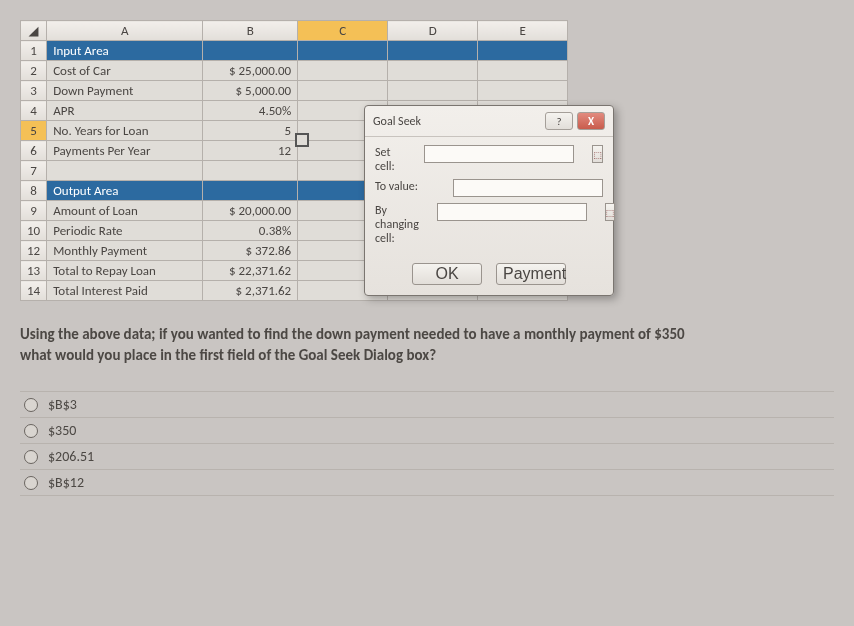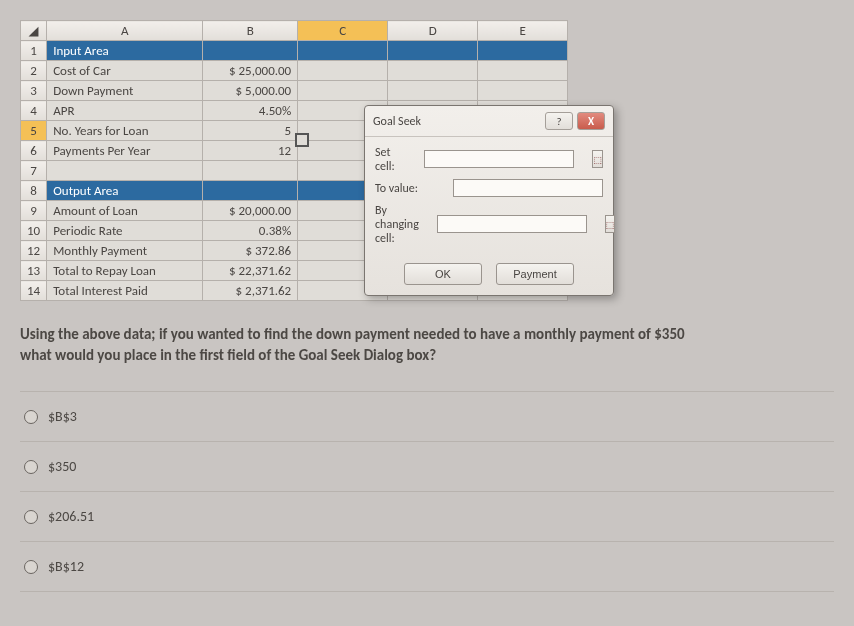--- a/index.html
+++ b/index.html
@@ -80,51 +80,51 @@
   .dlg-btns-top span {
     display:inline-flex; align-items:center; justify-content:center;
     width: 28px; height: 18px;
     border: 1px solid #a59f99;
     border-radius: 3px;
     font-size: 11px;
     background: linear-gradient(#f5f3ef,#e2ded9);
   }
   .dlg-close { background: linear-gradient(#e28b7f,#c95c4c) !important; color:#fff; font-weight:bold; }
   .dlg-body { padding: 8px 10px; }
-  .dlg-row { display:flex; align-items:center; margin-bottom:6px; gap:18px; }
+  .dlg-row { display:flex; margin-bottom:6px; gap:18px; }
   .dlg-row label { width: 95px; }
   .dlg-row input {
     flex:1; height:18px; border:1px solid #9a948e;
     background:#fcfaf7; font-size:11px; padding:0 3px;
   }
   .cell-pick {
     width:18px; height:18px; border:1px solid #9a948e;
     background:linear-gradient(#f5f3ef,#e2ded9);
     display:flex; align-items:center; justify-content:center;
     font-size:9px; color:#7a2e2e;
   }
   .dlg-footer { display:flex; justify-content:center; gap:14px; padding:4px 10px 10px; }
   .dlg-footer button {
-    width:78px; height:22px;
+    width:70px; height:22px;
     border:1px solid #9a948e; border-radius:3px;
     background:linear-gradient(#f5f3ef,#e2ded9);
-    font-size:11px; color:#4a4643;
+    font-size:16px; color:#4a4643;
   }
   .question {
     margin-top: 20px;
     font-size: 15px;
     color: #4c4844;
     line-height: 1.4;
     max-width: 800px;
     font-weight: bold;
   }
   .options { margin-top: 25px; }
   .opt {
     display:flex; align-items:center; gap:10px;
-    padding: 16px 4px;
+    padding: 4px 4px;
     border-bottom: 1px solid #b8b3ae;
     font-size: 14px;
     color: #4c4844;
   }
   .opt:first-child { border-top: 1px solid #b8b3ae; }
   .radio {
     width:14px; height:14px; border:1.5px solid #6a6560;
     border-radius:50%; background:#d9d5d0;
     flex-shrink:0;
   }

